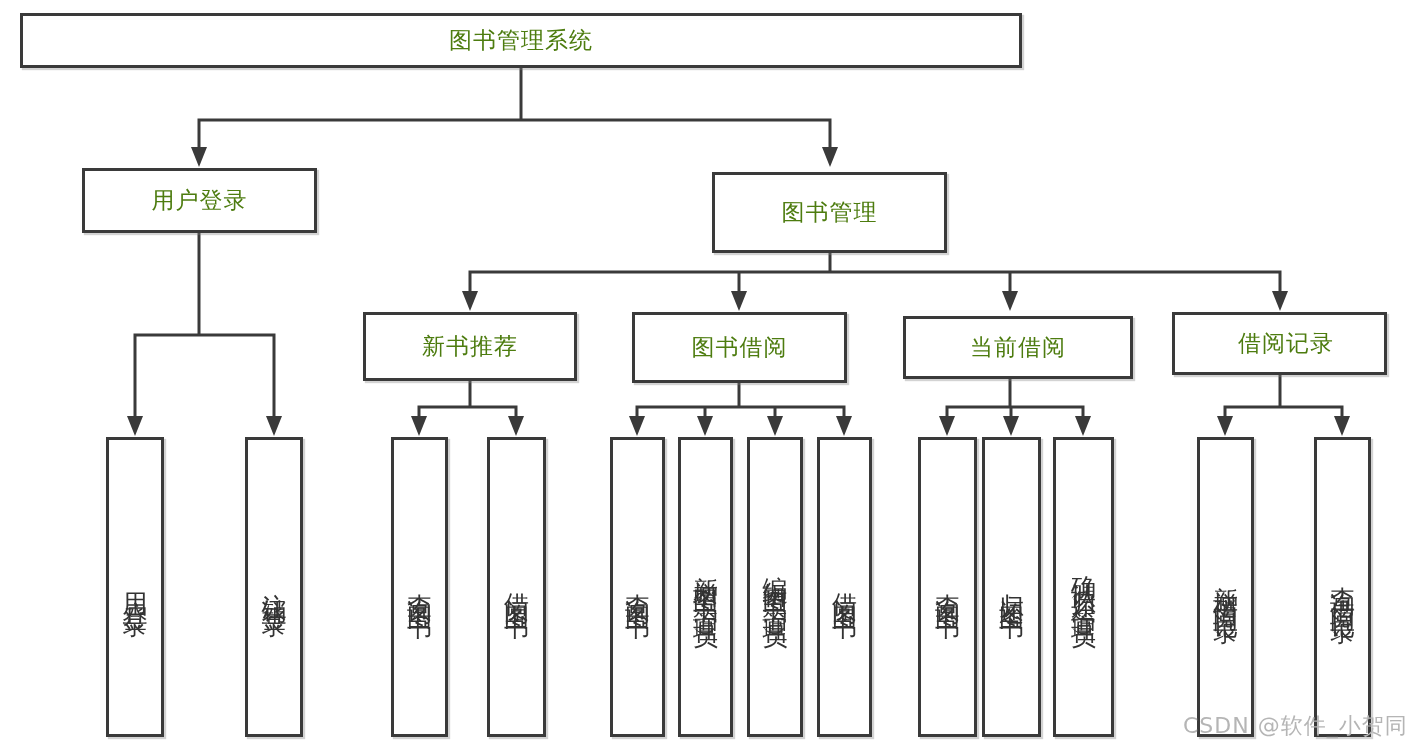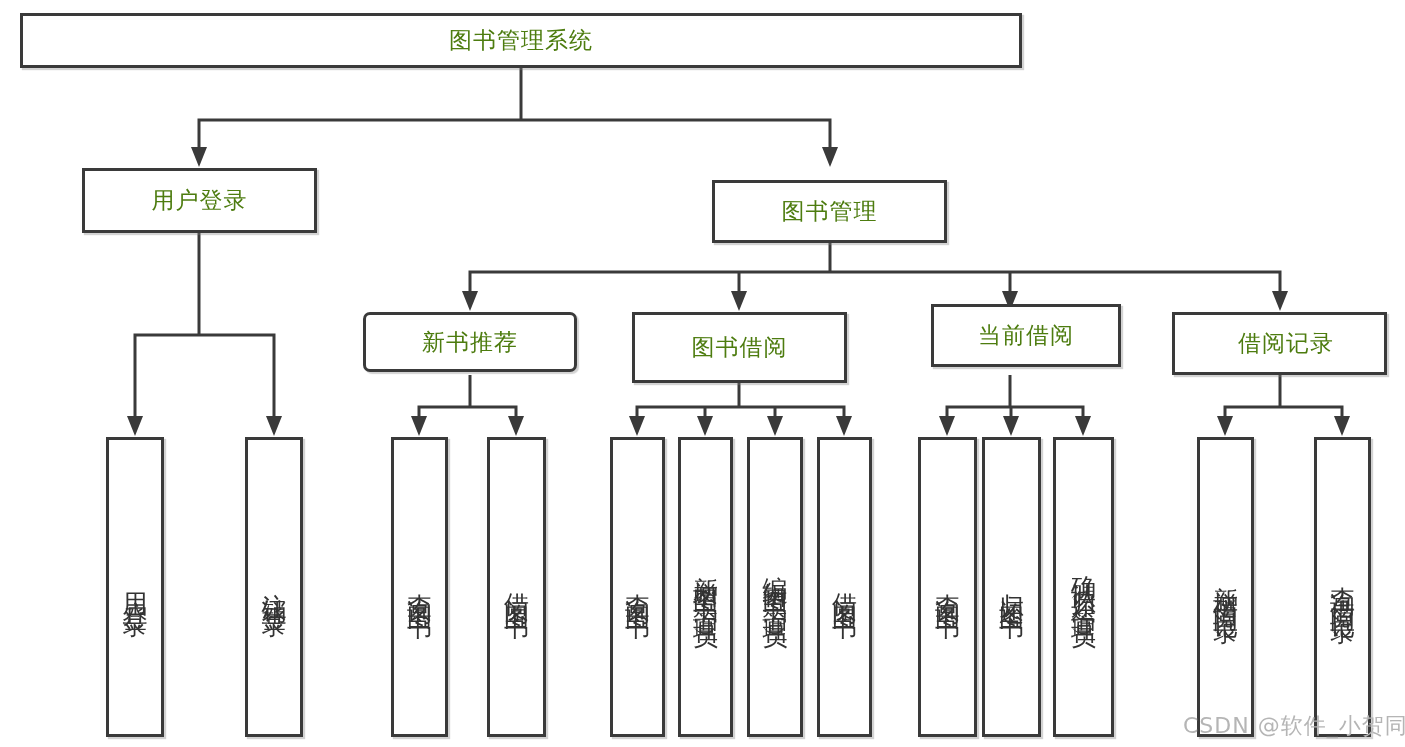--- a/index.html
+++ b/index.html
@@ -110,25 +110,25 @@
       <polygon points="1003,416 1019,416 1011,436"></polygon>
       <polygon points="1075,416 1091,416 1083,436"></polygon>
       <polygon points="1217,416 1233,416 1225,436"></polygon>
       <polygon points="1334,416 1350,416 1342,436"></polygon>
     </g>
   </svg>
 
   <div class="node" style="left:20px; top:13px; width:1002px; height:55px;">图书管理系统</div>
 
   <div class="node" style="left:82px; top:168px; width:235px; height:65px;">用户登录</div>
-  <div class="node" style="left:712px; top:180px; width:235px; height:63px;">图书管理</div>
+  <div class="node" style="left:712px; top:172px; width:235px; height:81px;">图书管理</div>
 
-  <div class="node" style="left:363px; top:312px; width:214px; height:60px;border-radius:7px;">新书推荐</div>
+  <div class="node" style="left:363px; top:312px; width:214px; height:69px;">新书推荐</div>
   <div class="node" style="left:632px; top:312px; width:215px; height:71px;">图书借阅</div>
-  <div class="node" style="left:903px; top:304px; width:190px; height:63px;margin-left:28px;">当前借阅</div>
+  <div class="node" style="left:903px; top:316px; width:230px; height:63px;">当前借阅</div>
   <div class="node" style="left:1172px; top:312px; width:215px; height:63px;padding-left:13px;">借阅记录</div>
 
   <div class="vnode" style="left:106px; top:437px; width:58px; height:300px;">用户登录</div>
   <div class="vnode" style="left:245px; top:437px; width:58px; height:300px;">注销登录</div>
 
   <div class="vnode" style="left:391px; top:437px; width:57px; height:300px;">查询图书</div>
   <div class="vnode" style="left:487px; top:437px; width:59px; height:300px;">借阅图书</div>
 
   <div class="vnode" style="left:610px; top:437px; width:55px; height:300px;">查询图书</div>
   <div class="vnode" style="left:678px; top:437px; width:55px; height:300px;">新增图书（管理员）</div>

